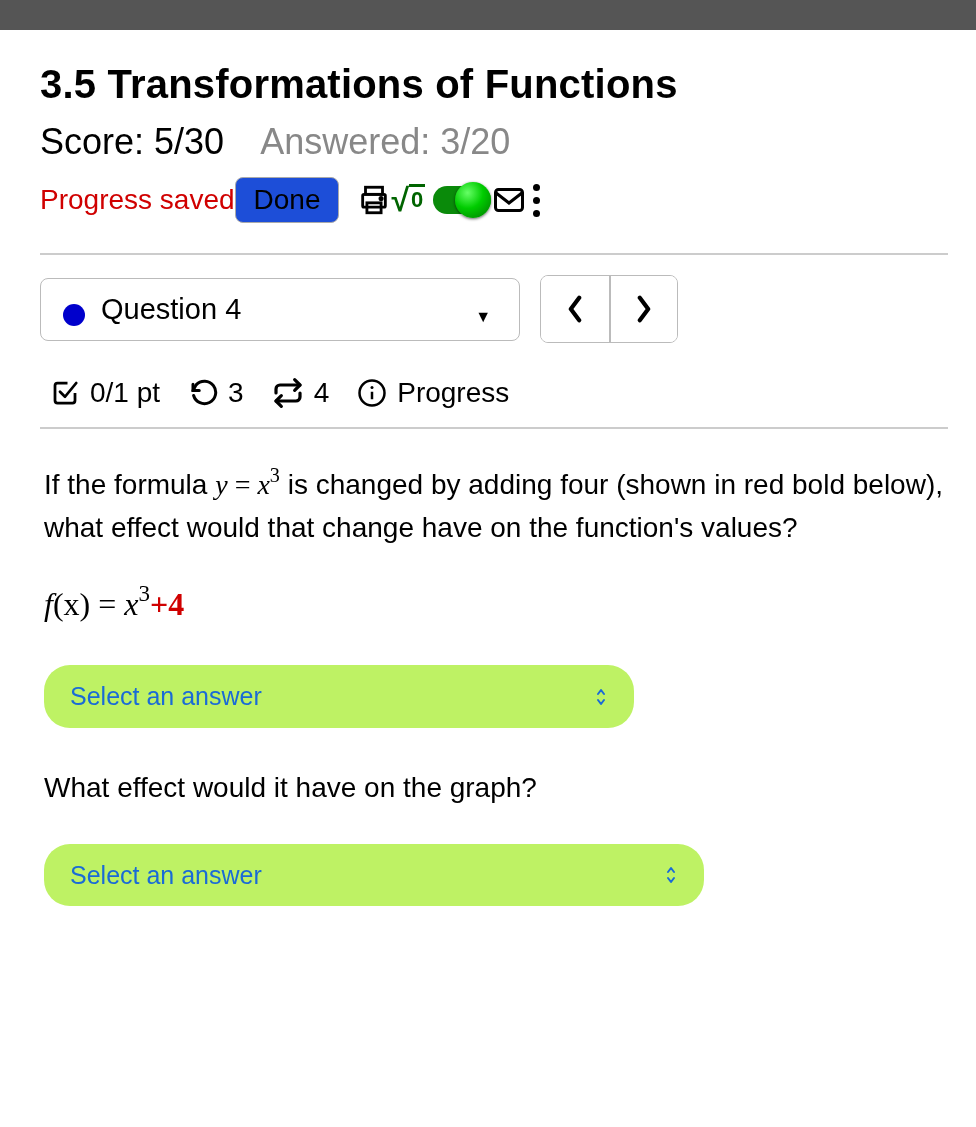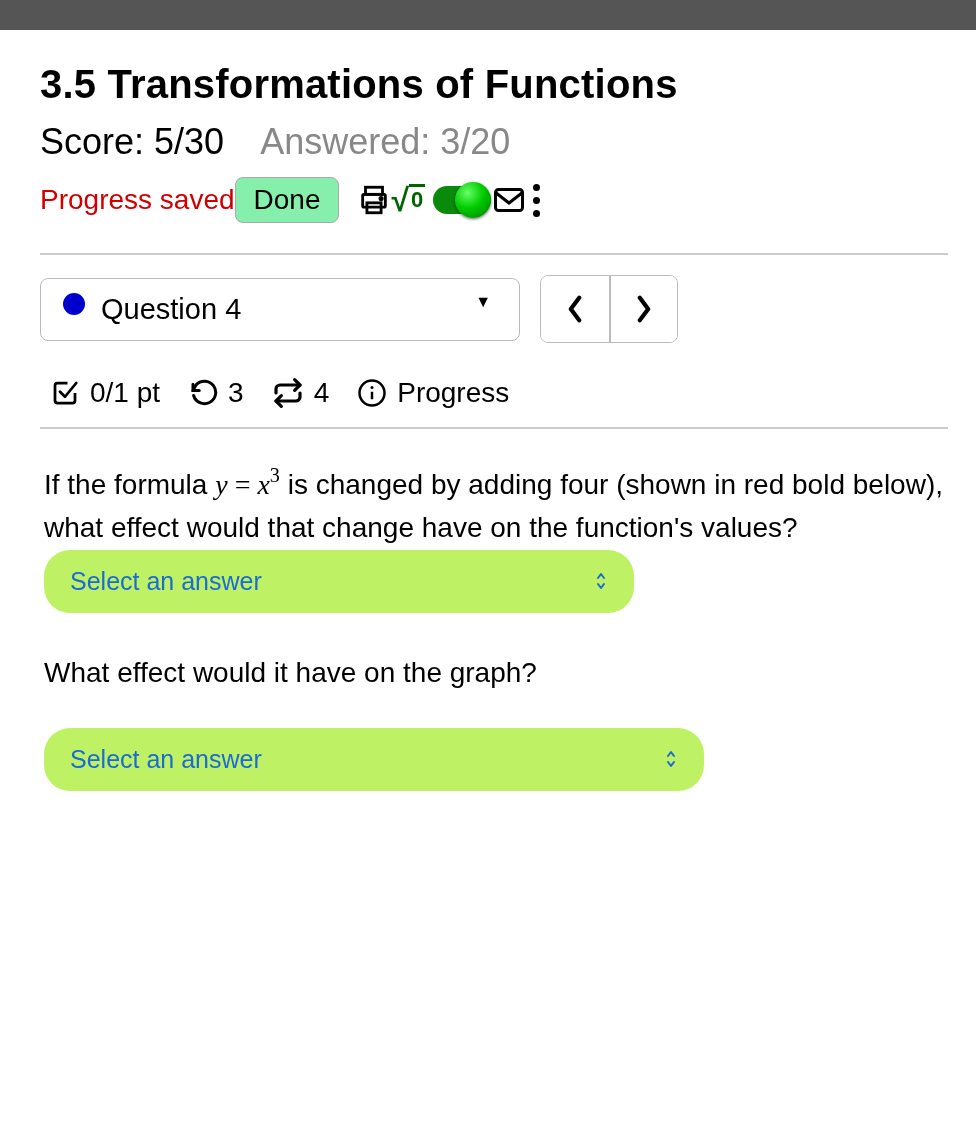--- a/index.html
+++ b/index.html
@@ -33,21 +33,21 @@
     align-items:center;
     font-size: 28px;
     margin-bottom: 30px;
   }
   .progress-text { color:#d00000; font-size:28px; }
   .done-btn {
     font-size: 28px;
     padding: 6px 18px;
     border: 1px solid #aaa;
     border-radius: 8px;
-    background: #86efac;
+    background: #1d4ed8;
     cursor: pointer;
     font-family: inherit;
   }
   .icon-slot {
     display:inline-flex;
     align-items:center;
     justify-content:center;
   }
   .sqrt-toggle {
     display:flex;
@@ -113,21 +113,21 @@
     gap:20px;
     margin-bottom: 28px;
   }
   .question-select{
     flex:0 0 auto;
     border:1px solid #bbb;
     border-radius:8px;
     padding: 14px 22px;
     font-size:28px;
     display:flex;
-    align-items:flex-start;
+    align-items:flex-end;
     gap:16px;
     cursor:pointer;
     min-width: 480px;
     justify-content:flex-start;
     position:relative;
   }
   .blue-dot{
     width:22px; height:22px; border-radius:50%; background:#0000cc;
   }
   .question-label{ font-size:29px; }
@@ -338,20 +338,23 @@
       </svg>
     </span>
     <span style="cursor:pointer">Progress</span>
   </div>
 
   <div class="question-body">
     <p>
       <span>If the formula </span><span class="formula-inline"><span>y</span><span class="normal-upright"> = </span><span>x</span><span class="sup">3</span></span><span> is changed by adding four (shown in red bold below), what effect would that change have on the function's values?</span>
     </p>
 
+    <div class="formula-block">
+      <span>f</span><span class="normal-upright">(x)</span><span class="normal-upright"> = </span><span>x</span><span class="sup">3</span><span class="red-bold">+4</span>
+    </div>
 
     <div class="answer-select">
       <span>Select an answer</span>
       <span class="updown">
         <svg width="14" height="20" viewBox="0 0 12 20" fill="none" stroke="#1a6bd6" stroke-width="2" stroke-linecap="round" stroke-linejoin="round">
           <path d="M3 7 L6 3 L9 7"></path>
           <path d="M3 13 L6 17 L9 13"></path>
         </svg>
       </span>
     </div>

